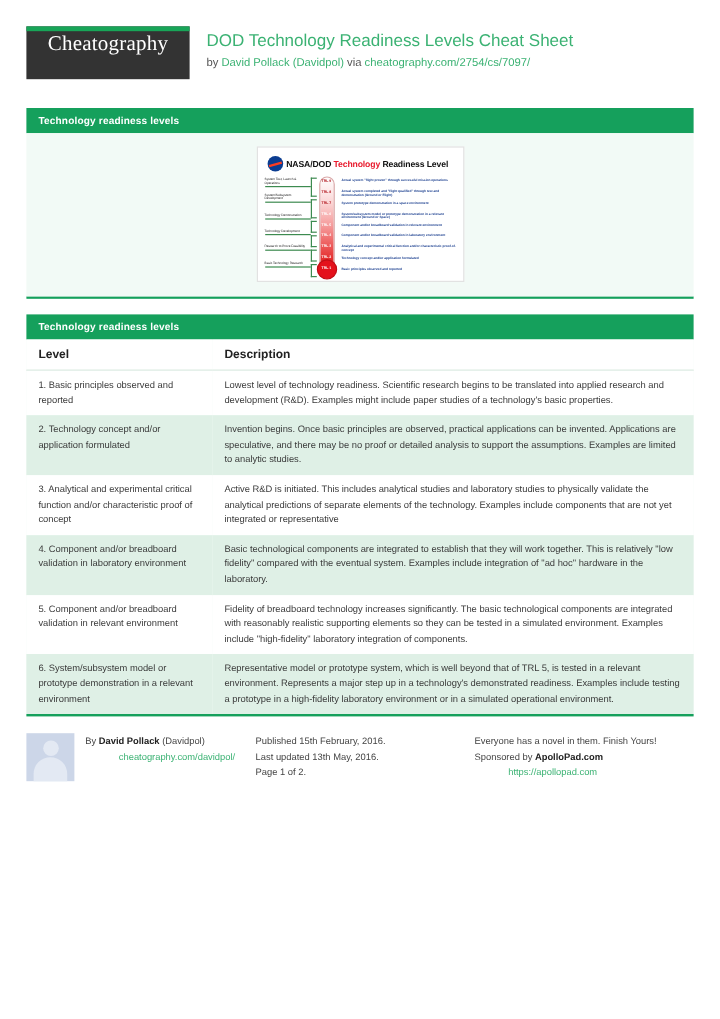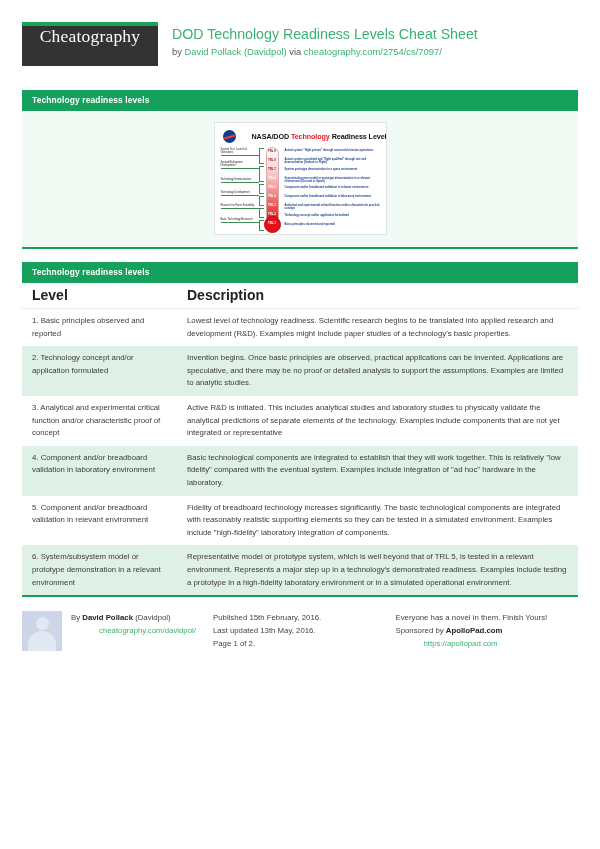--- a/index.html
+++ b/index.html
@@ -93,21 +93,21 @@
     width: 173px;
     height: 113px;
     background: #ffffff;
     border: 1px solid #e2e2e2;
     position: relative;
     padding: 5px 6px;
   }
   .trl-head {
     display: flex;
     align-items: center;
-    gap: 16px;
+    gap: 3px;
     margin: 2px 0 3px 2px;
     text-align: center;
   }
   .nasa-logo {
     width: 13px; height: 13px;
     border-radius: 50%;
     background: #0b3d91;
     position: relative;
     overflow: hidden;
     flex: 0 0 13px;
@@ -212,21 +212,21 @@
   }
 
   
   table.tbl {
     width: 100%;
     border-collapse: collapse;
     table-layout: fixed;
   }
   table.tbl th {
     text-align: left;
-    font-size: 14px;
+    font-size: 10px;
     font-weight: bold;
     color: #222222;
     background: #ffffff;
     padding: 7px 10px 7px 10px;
     border-bottom: 1px solid #e4efe9;
     line-height: 11px;
   }
   table.tbl td {
     font-size: 7.8px;
     line-height: 12.6px;

